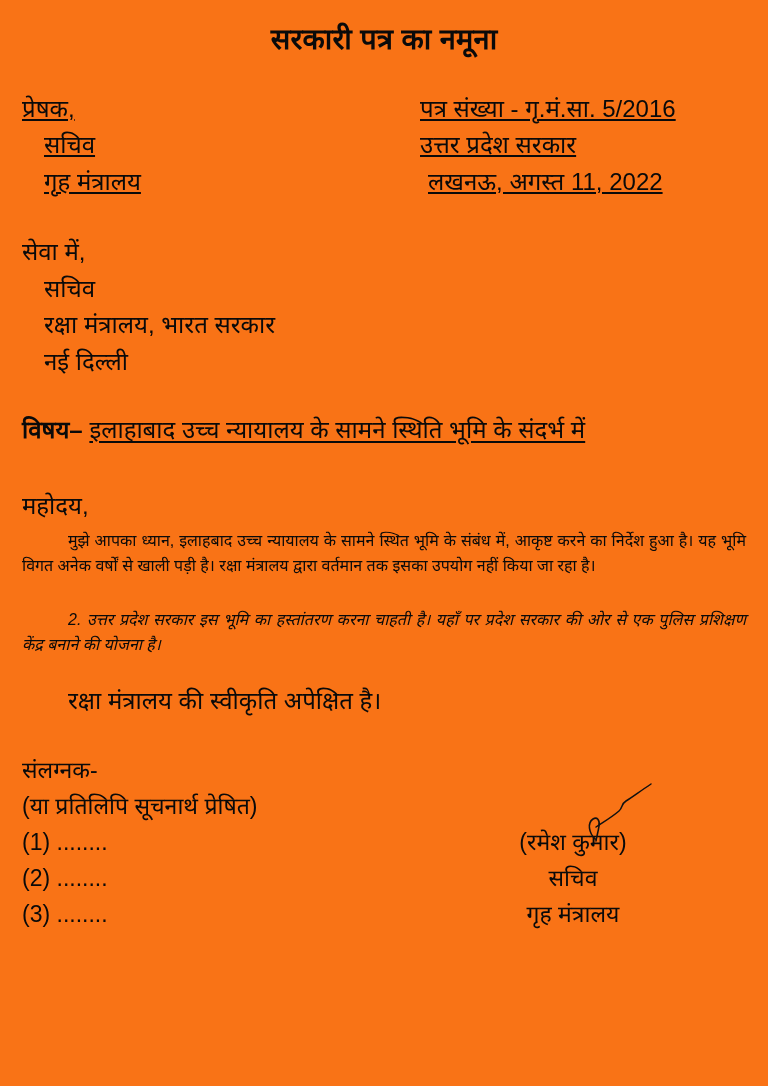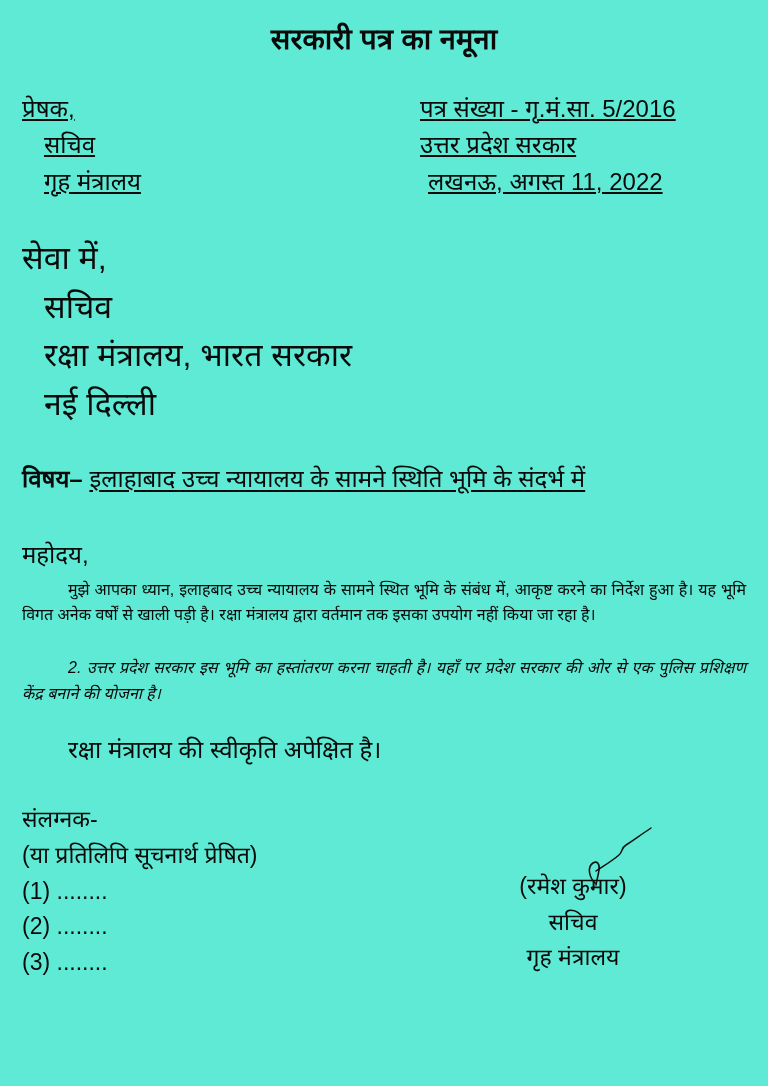--- a/index.html
+++ b/index.html
@@ -13,21 +13,21 @@
     font-family: "Liberation Sans", "DejaVu Sans", sans-serif;
     color: #0a0a0a;
     -webkit-font-smoothing: antialiased;
   }
 
   .page {
     position: relative;
     width: 768px;
     height: 1086px;
     margin: 0 auto;
-    background: #5eead4;
+    background: #f97316;
     overflow: hidden;
     box-sizing: border-box;
     padding: 0 22px;
   }
 
   
   .doc-title {
     text-align: center;
     font-weight: 700;
     font-size: 29px;
@@ -56,21 +56,21 @@
     padding-right: 6px;
     text-align: left;
     min-width: 320px;
   }
 
   .indent-1 { padding-left: 22px; }
   .indent-ref { padding-left: 8px; }
 
   
   .recipient-block {
-    font-size: 32px;
+    font-size: 24px;
     line-height: 1.52;
     margin-bottom: 32px;
   }
 
   
   .subject-line {
     font-size: 24px;
     line-height: 1.5;
     margin-bottom: 40px;
     white-space: nowrap;
@@ -113,21 +113,21 @@
     font-size: 24px;
     line-height: 1.5;
     text-indent: 46px;
     margin: 0 0 34px 0;
   }
 
   
   .footer-row {
     display: flex;
     justify-content: space-between;
-    align-items: center;
+    align-items: flex-end;
     margin-top: 16px;
   }
 
   .enclosure-block {
     font-size: 23px;
     line-height: 1.56;
   }
 
   .signature-block {
     position: relative;

